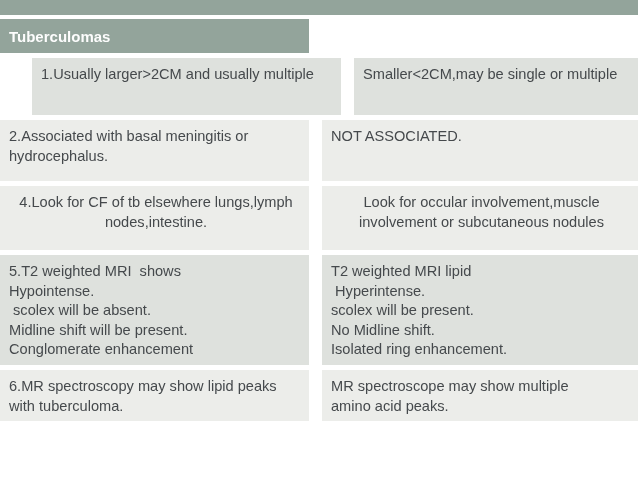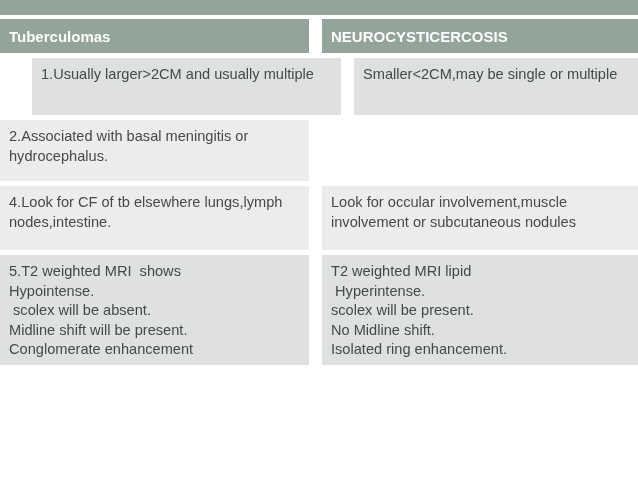--- a/index.html
+++ b/index.html
@@ -47,47 +47,47 @@
     background: #93a49b;
     color: #fdfdfd;
     font-weight: bold;
     font-size: 15px;
     padding-top: 8px;
   }
   .row-header { min-height: 34px; }
   .row-1 { min-height: 57px; margin-left: 32px; }
   .row-2 { min-height: 61px; }
   .row-3 { min-height: 52px; }
-  .row-4 { min-height: 64px; }
+  .row-4 { min-height: 64px; text-align: center; }
   .row-5 { min-height: 110px; }
   .row-6 { min-height: 51px; }
   .row-odd .cell  { background: #dee1dd; }
   .row-even .cell { background: #ecedea; }
 </style>
 </head>
 <body>
 
 <div class="slide">
   <div class="top-bar"></div>
 
   <div class="cmp-table">
 
     <div class="row header-row row-header">
       <div class="cell">Tuberculomas</div>
-      <div class="cell">NEUROCYSTICERCOSIS</div>
     </div>
 
     <div class="row row-odd row-1">
       <div class="cell">1.Usually larger&gt;2CM and usually multiple</div>
       <div class="cell">Smaller&lt;2CM,may be single or multiple</div>
     </div>
 
     <div class="row row-even row-2">
       <div class="cell">2.Associated with basal meningitis or
 hydrocephalus.</div>
+      <div class="cell">NOT ASSOCIATED.</div>
     </div>
 
 
     <div class="row row-even row-4">
       <div class="cell">4.Look for CF of tb elsewhere lungs,lymph
 nodes,intestine.</div>
       <div class="cell">Look for occular involvement,muscle
 involvement or subcutaneous nodules</div>
     </div>
 
@@ -97,15 +97,21 @@
  scolex will be absent.
 Midline shift will be present.
 Conglomerate enhancement</div>
       <div class="cell">T2 weighted MRI lipid
  Hyperintense.
 scolex will be present.
 No Midline shift.
 Isolated ring enhancement.</div>
     </div>
 
+    <div class="row row-even row-6">
+      <div class="cell">6.MR spectroscopy may show lipid peaks
+with tuberculoma.</div>
+      <div class="cell">MR spectroscope may show multiple
+amino acid peaks.</div>
+    </div>
 
   </div>
 </div>
 
 </body></html>

